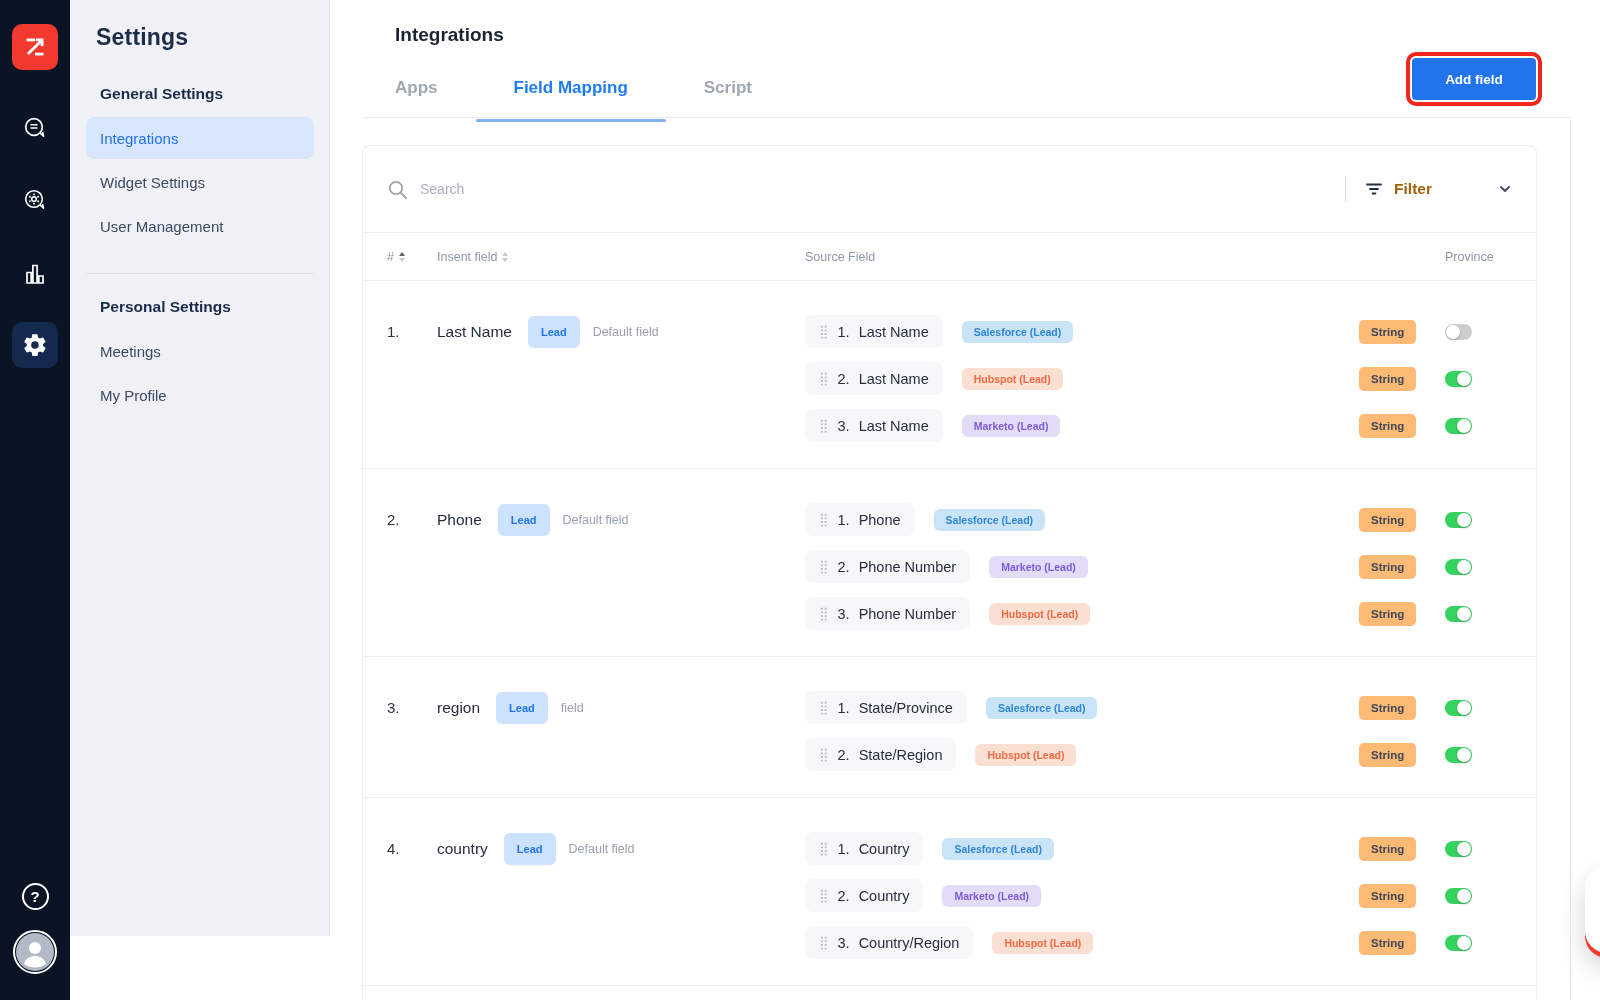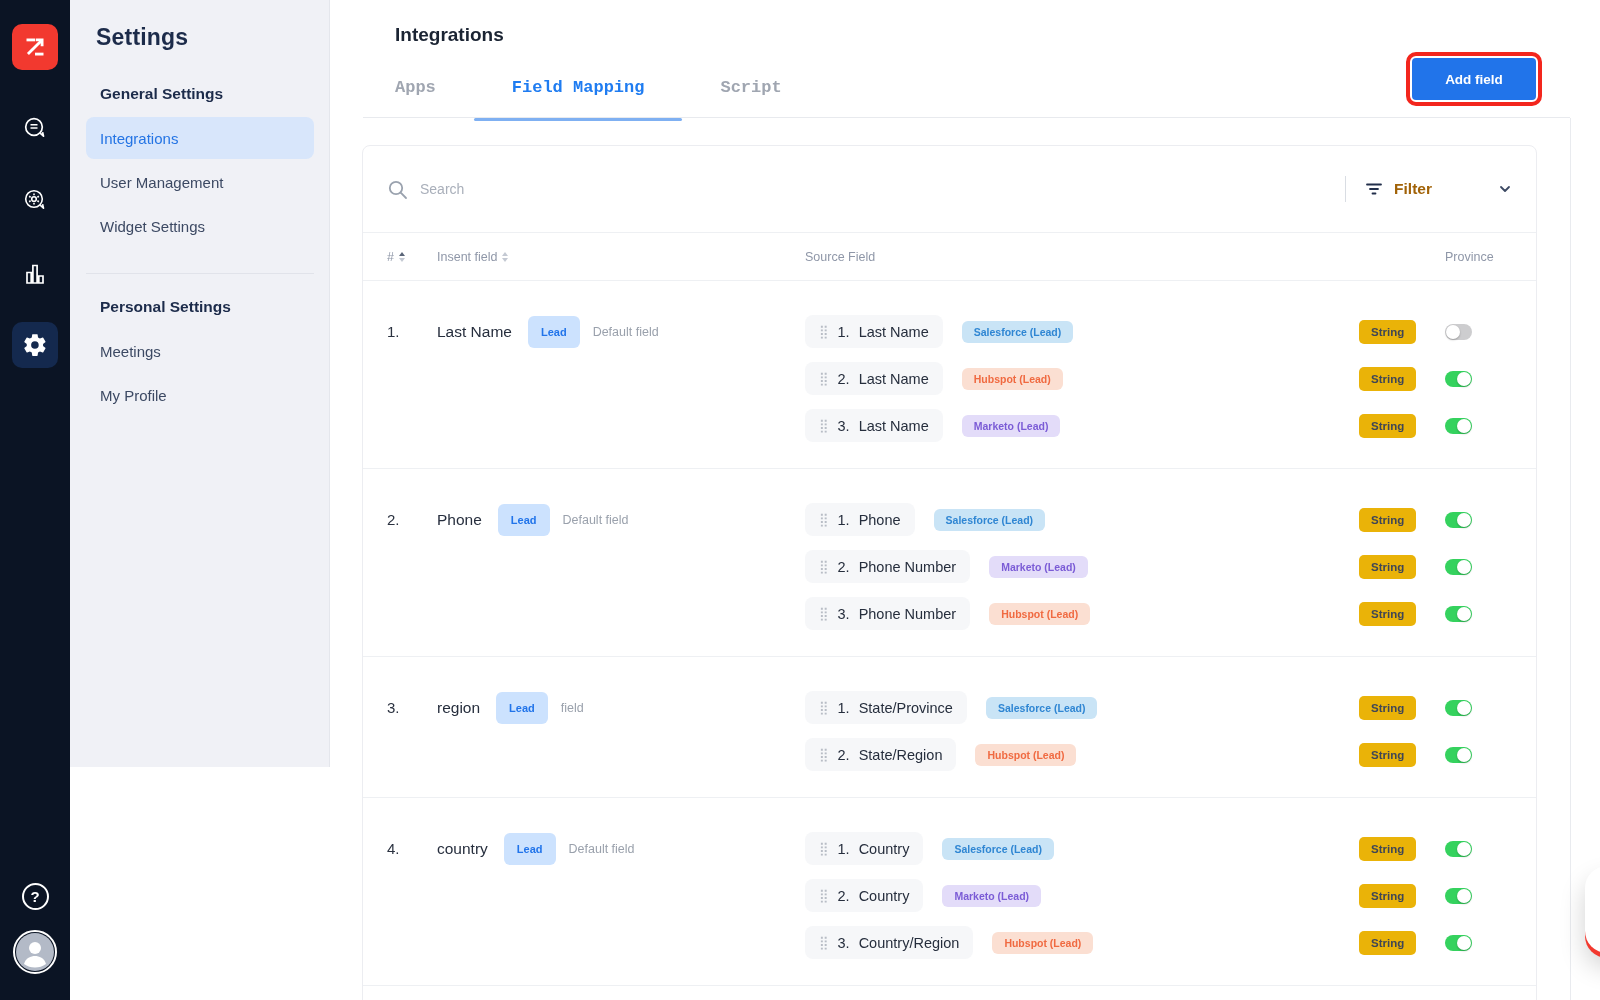--- a/index.html
+++ b/index.html
@@ -17,35 +17,35 @@
   .rail-icons { display:flex; flex-direction:column; align-items:center; margin-top:36px; gap:26px; }
   .rail-btn { width:46px; height:46px; border-radius:10px; display:flex; align-items:center; justify-content:center; }
   .rail-btn.active { background:#14294e; }
   .rail-bottom { margin-top:auto; display:flex; flex-direction:column; align-items:center; gap:20px; margin-bottom:26px; }
   .help-circle { width:27px; height:27px; border:2px solid #fff; border-radius:50%;
                  color:#fff; font-size:15px; font-weight:700; display:flex; align-items:center; justify-content:center; }
   .avatar-ring { width:44px; height:44px; border:2px solid #fff; border-radius:50%;
                  display:flex; align-items:center; justify-content:center; background:#0b1424; }
 
   
-  .sidebar { position:absolute; left:70px; top:0; width:260px; height:767px;
+  .sidebar { position:absolute; left:70px; top:0; width:260px; height:936px;
              background:#f0f1f6; box-shadow:inset -1px 0 0 #e4e6ec; z-index:4; }
   .sidebar h1 { font-size:23px; font-weight:700; color:#1c2b4a; padding:24px 0 0 26px; letter-spacing:.2px; }
   .side-section { margin-top:34px; }
   .side-heading { font-size:15.5px; font-weight:700; color:#1c2b4a; padding-left:30px; margin-bottom:14px; }
   .side-item { height:42px; margin:2px 16px; padding-left:14px; display:flex; align-items:center;
                font-size:15px; color:#3c4963; border-radius:8px; cursor:pointer; }
   .side-item.active { background:#d8e6fb; color:#2474e4; }
   .side-divider { height:1px; background:#e1e3ea; margin:26px 16px 24px; }
 
   
   .main { position:absolute; left:330px; top:0; right:0; bottom:0; background:#fff; }
   .page-title { position:absolute; left:65px; top:24px; font-size:19px; font-weight:700; color:#1b2433; }
   .tabs { position:absolute; left:65px; top:78px; display:flex; gap:76px; }
-  .tab { font-size:17px; font-weight:700; color:#a0a6b1; padding-bottom:24px; position:relative; cursor:pointer; white-space:nowrap;font-family:Liberation Mono, monospace; }
+  .tab { font-size:17px; font-weight:700; color:#a0a6b1; padding-bottom:24px; position:relative; cursor:pointer; white-space:nowrap; }
   .tab.active { color:#1f7cf1; }
   .tab.active::after { content:''; position:absolute; left:-38px; right:-38px; bottom:0;
                        height:3px; background:#7fb0f2; border-radius:2px; }
   .tabs-divider { position:absolute; left:33px; right:30px; top:117px; height:1px; background:#e8eaee; }
   .scroll-line { position:absolute; left:1240px; top:118px; bottom:0; width:1px; background:#e9ebef; }
 
   .add-field-btn { position:absolute; left:1082px; top:58px; width:124px; height:42px;
                    background:#2174ea; color:#fff; border:none; border-radius:4px;
                    font-family:"Liberation Sans",sans-serif; font-size:13.5px; font-weight:700;
                    outline:4px solid #f3261d; outline-offset:2px; cursor:pointer; }
@@ -90,21 +90,21 @@
   .src-box { display:flex; align-items:center; background:#f6f7f9; border-radius:8px;
              padding:0 14px; height:33px; font-size:14.5px; color:#262e3d; cursor:pointer; }
   .drag { color:#b8bdc6; font-size:13px; margin-right:9px; cursor:grab; }
   .src-order { margin-right:9px; }
   .src-chip { margin-left:19px; height:22px; display:flex; align-items:center; padding:0 12px;
               border-radius:6px; font-size:10.5px; font-weight:700; white-space:nowrap; }
   .chip-sf { background:#c9e4f6; color:#2f86d3; }
   .chip-hs { background:#fbdfd2; color:#f06a41; }
   .chip-mk { background:#e3dcf9; color:#7b5cd6; }
   .src-right { margin-left:auto; width:153px; display:flex; align-items:center; }
-  .string-pill { background:#eab308; border-radius:5px; height:24px; padding:0 12px;
+  .string-pill { background:#fdba74; border-radius:5px; height:24px; padding:0 12px;
                  font-size:11.5px; font-weight:700; color:#3f4656; display:flex; align-items:center; }
   .toggle { margin-left:auto; margin-right:40px; width:27px; height:16px; border-radius:9px;
             background:#cdcdcf; position:relative; cursor:pointer; flex:0 0 27px; }
   .toggle::after { content:''; position:absolute; width:14px; height:14px; border-radius:50%;
                    background:#fff; top:1px; left:1px; box-shadow:0 1px 2px rgba(0,0,0,.25); }
   .toggle.on { background:#35d25e; }
   .toggle.on::after { left:auto; right:1px; }
 
   
   .chat-widget { position:absolute; left:1255px; top:866px; width:292px; height:87px;
@@ -166,24 +166,24 @@
 </nav>
 
 <aside class="sidebar">
   <h1>Settings</h1>
   <div class="side-section">
     <div class="side-heading">General Settings</div>
     <div class="side-item active">
       <span>Integrations</span>
     </div>
     <div class="side-item">
+      <span>Widget Settings</span>
+    </div>
+    <div class="side-item">
       <span>User Management</span>
-    </div>
-    <div class="side-item">
-      <span>Widget Settings</span>
     </div>
   </div>
   <div class="side-divider"></div>
   <div class="side-section" style="margin-top:4px;">
     <div class="side-heading">Personal Settings</div>
     <div class="side-item">
       <span>Meetings</span>
     </div>
     <div class="side-item">
       <span>My Profile</span>

